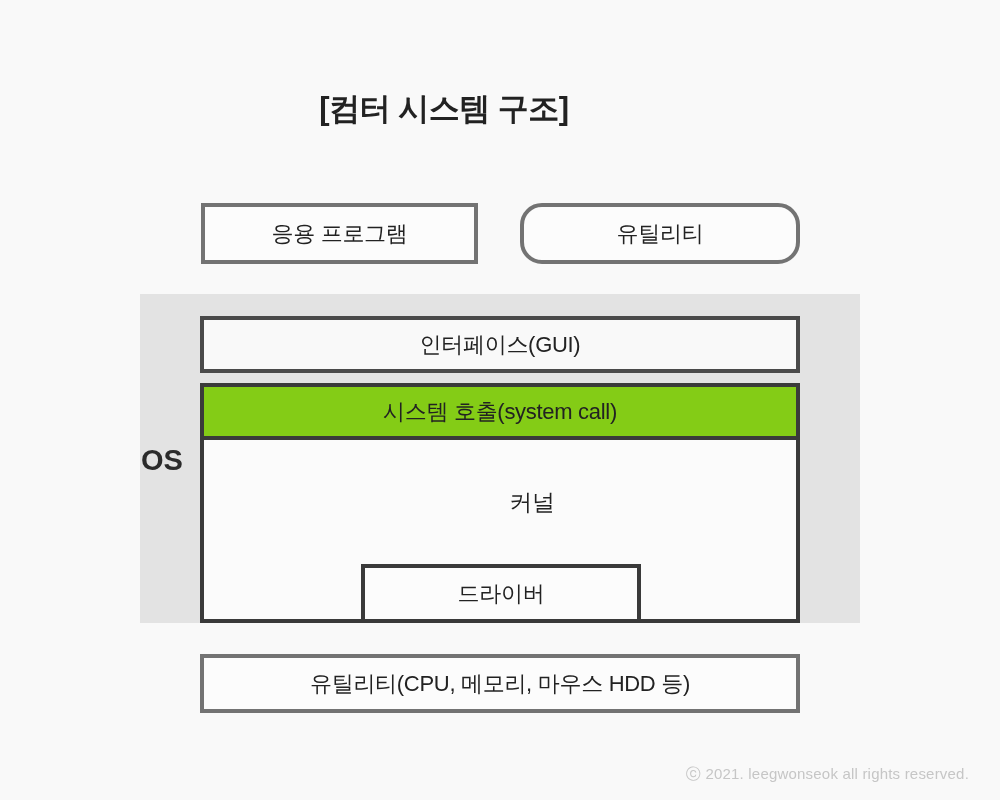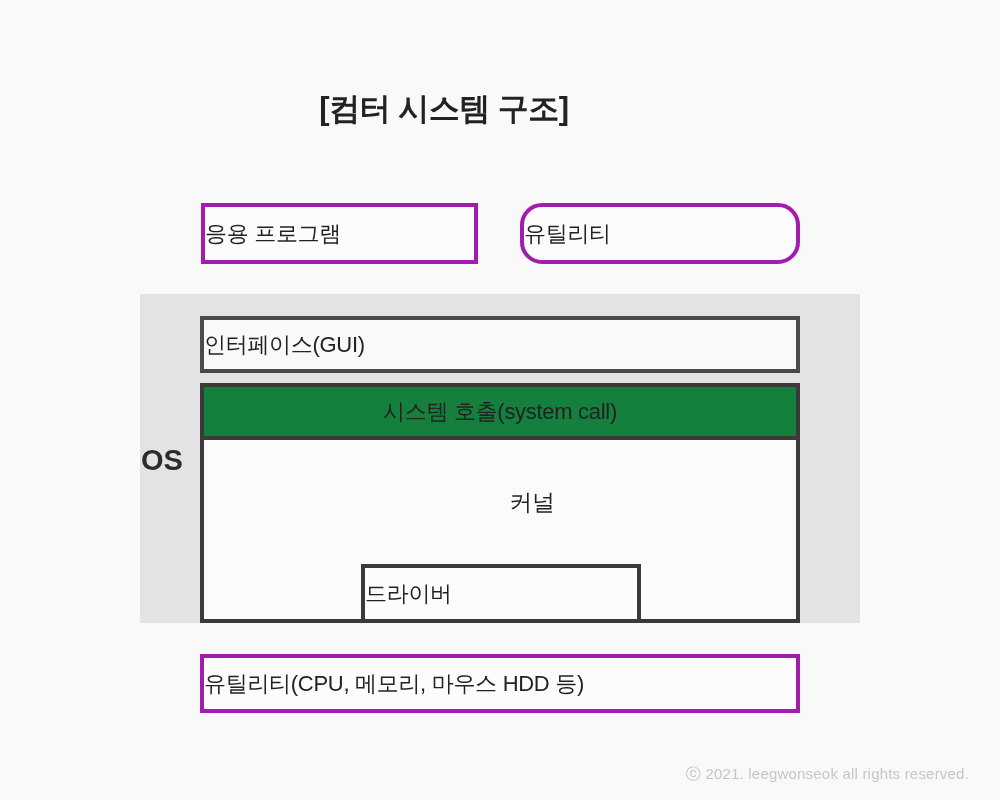--- a/index.html
+++ b/index.html
@@ -37,42 +37,43 @@
     left: 141px; top: 444px;
     width: 60px;
     text-align: left;
     font-size: 29px;
     font-weight: 700;
     color: #2b2b2b;
   }
   .box {
     position: absolute;
     background: #fcfcfc;
-    border: 4px solid #a21caf;
+    border: 4px solid #737373;
     display: flex;
     align-items: center;
+    justify-content: center;
     font-size: 22px;
     font-weight: 500;
     color: #222222;
     letter-spacing: -0.3px;
   }
   .box-app     { left: 201px; top: 203px; width: 277px; height: 61px; }
   .box-utility { left: 520px; top: 203px; width: 280px; height: 61px; border-radius: 22px; }
   .box-gui     { left: 200px; top: 296px; width: 600px; height: 57px; border-color: #4a4a4a; background: #f9f9f9; margin-top: 20px; }
   .box-kernel  {
     left: 200px; top: 383px; width: 600px; height: 240px;
     border-color: #3a3a3a; background: #fbfbfb;
     display: block;
   }
   .syscall-header {
     width: 100%; height: 53px;
     border-bottom: 4px solid #3a3a3a;
     display: flex; align-items: center; justify-content: center;
     font-size: 22px; font-weight: 500; color: #222222;
-    background: #15803d;
+    background: #84cc16;
   }
   .kernel-label {
     position: absolute;
     left: 0; top: 100px;
     width: 100%;
     text-align: center;
     font-size: 23px;
     font-weight: 500;
     color: #222222;
     margin-left: 32px;

